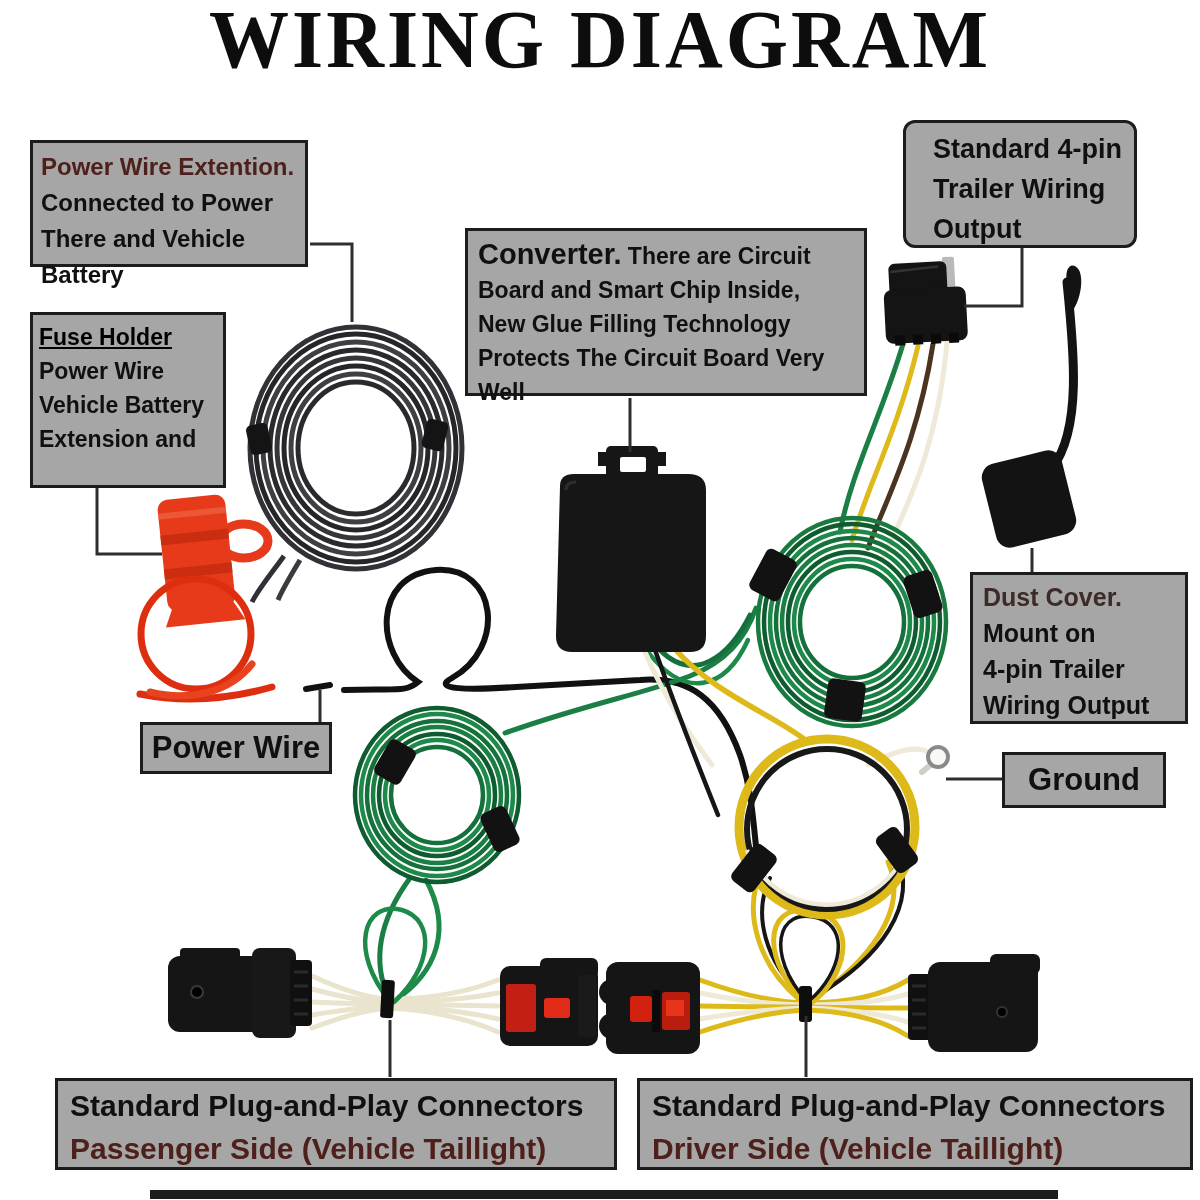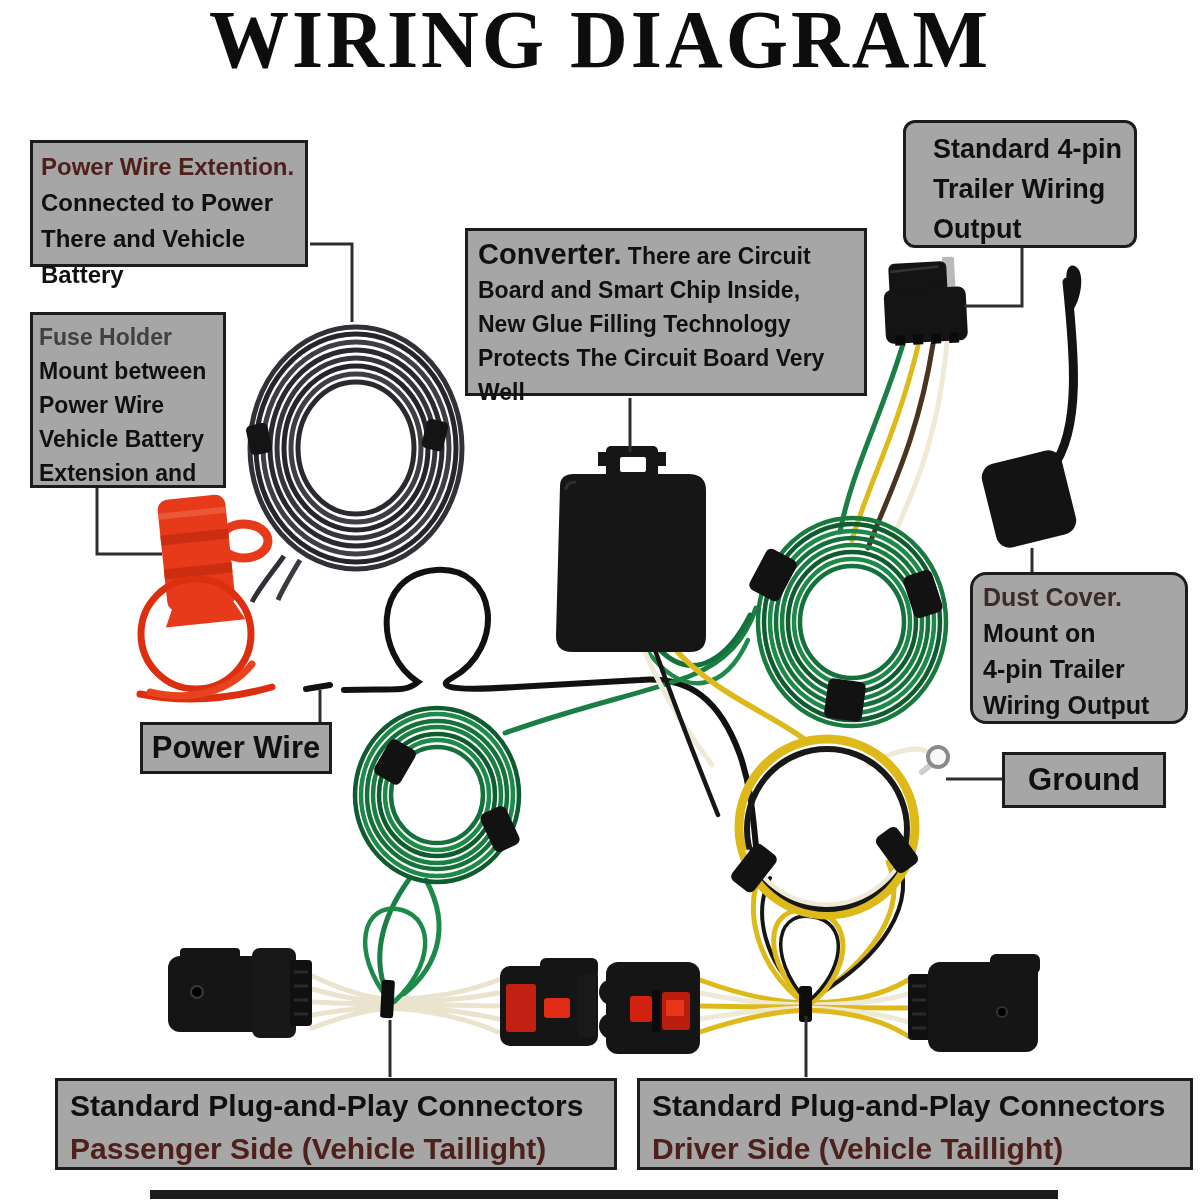--- a/index.html
+++ b/index.html
@@ -10,27 +10,27 @@
          font-family:"Liberation Serif",serif;font-weight:bold;font-size:80px;
          letter-spacing:3px;color:#0d0d0d;transform:scaleY(1.02);}
   .label{position:absolute;background:#a6a6a6;border:3px solid #1c1c1c;color:#101010;
          font-weight:bold;box-sizing:border-box;}
   .lbl-pwe{left:30px;top:140px;width:278px;height:127px;font-size:24px;line-height:36px;padding:6px 4px 0 8px;}
   .lbl-fuse{left:30px;top:312px;width:196px;height:176px;font-size:23px;line-height:34px;padding:5px 2px 0 6px;}
   .lbl-conv{left:465px;top:228px;width:402px;height:168px;font-size:23px;line-height:34px;padding:6px 4px 0 10px;}
   .lbl-4pin{left:903px;top:120px;width:234px;height:128px;font-size:27px;line-height:40px;
             padding:6px 0 0 27px;border-radius:12px;}
   .lbl-dust{left:970px;top:572px;width:218px;height:152px;font-size:25px;line-height:36px;
-            padding:4px 16px 0 10px;border-radius:16px;}
+            padding:4px 16px 0 10px;border-radius:0;}
   .lbl-pw{left:140px;top:722px;width:192px;height:52px;font-size:31px;line-height:46px;text-align:center;}
   .lbl-gnd{left:1002px;top:752px;width:164px;height:56px;font-size:31px;line-height:50px;text-align:center;}
   .lbl-pass{left:55px;top:1078px;width:562px;height:92px;font-size:30px;line-height:43px;padding:3px 0 0 12px;}
   .lbl-drv{left:637px;top:1078px;width:556px;height:92px;font-size:30px;line-height:43px;padding:3px 0 0 12px;}
   .maroon{color:#4e201c;}
-  .grayhead{color:#404040;}
+  .grayhead{color:#000000;text-decoration:underline;}
   .dusthead{color:#3c2b26;}
   .convhead{font-size:29px;}
 </style>
 </head>
 <body>
 
 <div class="canvas">
 
   <svg class="art" viewBox="0 0 1200 1200">
 
@@ -246,21 +246,20 @@
 
   <div class="label lbl-pwe">
     <div class="maroon">Power Wire Extention.</div>
     <div>Connected to Power</div>
     <div>There and Vehicle</div>
     <div> Battery</div>
   </div>
 
   <div class="label lbl-fuse">
     <div class="grayhead">Fuse Holder</div>
-    <div>Mount between</div>
     <div>Power Wire</div>
     <div>Vehicle Battery</div>
     <div>Extension and</div>
   </div>
 
   <div class="label lbl-conv">
     <div><span class="convhead">Converter.</span>&nbsp;<span>There are Circuit</span></div>
     <div>Board and Smart Chip Inside,</div>
     <div>New Glue Filling Technology</div>
     <div>Protects The Circuit Board Very</div>

